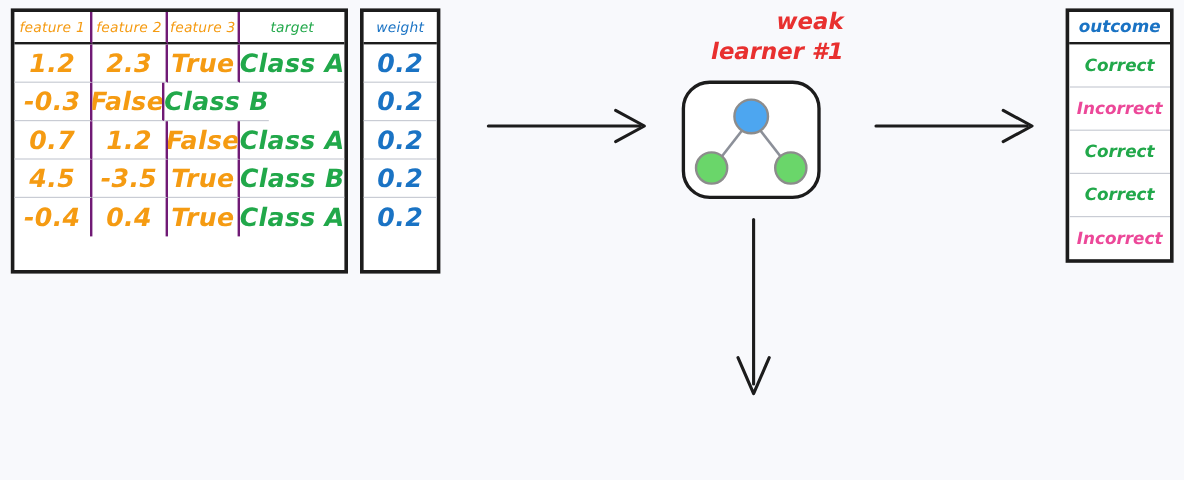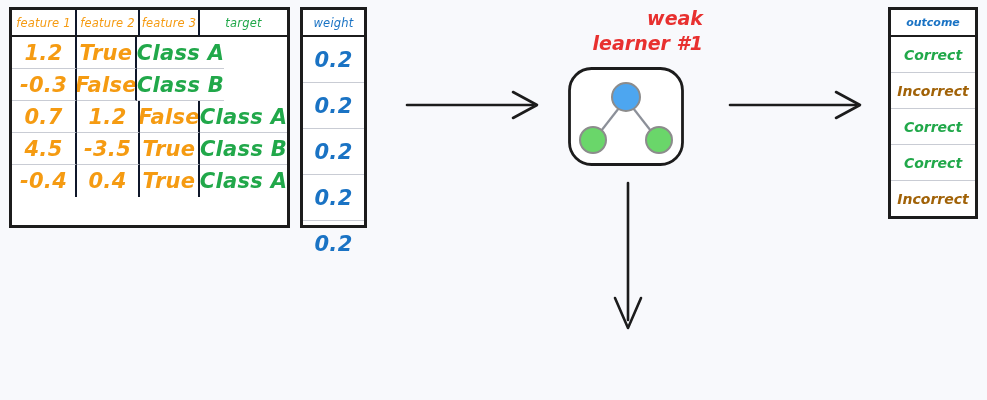--- a/index.html
+++ b/index.html
@@ -28,21 +28,21 @@
     background: #ffffff;
     box-sizing: border-box;
     border-collapse: collapse;
   }
   .tbl .row {
     display: flex;
     box-sizing: border-box;
   }
   .tbl .cell {
     box-sizing: border-box;
-    border-right: 2px solid #0f172a;
+    border-right: 2px solid #701a75;
     border-bottom: 1px solid #c9ccd4;
     display: flex;
     align-items: center;
     justify-content: center;
     overflow: hidden;
     white-space: nowrap;
   }
   .tbl .cell:last-child { border-right: none; }
   .tbl .row:last-child .cell { border-bottom: none; }
   .tbl .hrow .cell {
@@ -61,21 +61,21 @@
     font-family: "DejaVu Sans", sans-serif;
     font-size: 21px;
     font-style: italic;
     font-weight: 600;
     letter-spacing: 0.3px;
   }
 
   .c-orange { color: #f59b12; }
   .c-green  { color: #21a84a; }
   .c-blue   { color: #1a73c4; }
-  .c-red    { color: #a16207; }
+  .c-red    { color: #ec4899; }
 
   
   #features-table {
     left: 9px;
     top: 7px;
     width: 281px;
     height: 221px;
   }
   #features-table .hrow { height: 27px; }
   #features-table .drow { height: 32px; }
@@ -85,42 +85,42 @@
   #features-table .c3 { width: 87px; }
 
   
   #weight-table {
     left: 300px;
     top: 7px;
     width: 67px;
     height: 221px;
   }
   #weight-table .hrow { height: 27px; }
-  #weight-table .drow { height: 46px; }
+  #weight-table .drow { height: 32px; }
   #weight-table .cw { width: 100%; }
 
   
   #outcome-table {
     left: 888px;
     top: 7px;
     width: 90px;
     height: 212px;
   }
   #outcome-table .hrow { height: 27px; }
   #outcome-table .drow { height: 36px; }
   #outcome-table .co { width: 100%; }
   #outcome-table .small-txt {
     font-family: "DejaVu Sans", sans-serif;
     font-size: 14px;
     font-style: italic;
     font-weight: 600;
   }
   #outcome-table .hdr-out {
     font-family: "DejaVu Sans", sans-serif;
-    font-size: 11px;
+    font-size: 14px;
     font-style: italic;
     font-weight: 600;
   }
 
   
   #weak-learner-title {
     position: absolute;
     left: 553px;
     top: 6px;
     width: 150px;
@@ -169,20 +169,21 @@
   <div class="tbl" id="features-table">
     <div class="row hrow">
       <div class="cell c0 hdr-txt c-orange">feature 1</div>
       <div class="cell c1 hdr-txt c-orange">feature 2</div>
       <div class="cell c2 hdr-txt c-orange">feature 3</div>
       <div class="cell c3 hdr-txt c-green">target</div>
     </div>
 
     <div class="row drow">
       <div class="cell c0 body-txt c-orange">1.2</div>
+      <div class="cell c1 body-txt c-orange">2.3</div>
       <div class="cell c2 body-txt c-orange">True</div>
       <div class="cell c3 body-txt c-green">Class A</div>
     </div>
     <div class="row drow">
       <div class="cell c0 body-txt c-orange">-0.3</div>
       <div class="cell c2 body-txt c-orange">False</div>
       <div class="cell c3 body-txt c-green">Class B</div>
     </div>
     <div class="row drow">
       <div class="cell c0 body-txt c-orange">0.7</div>

